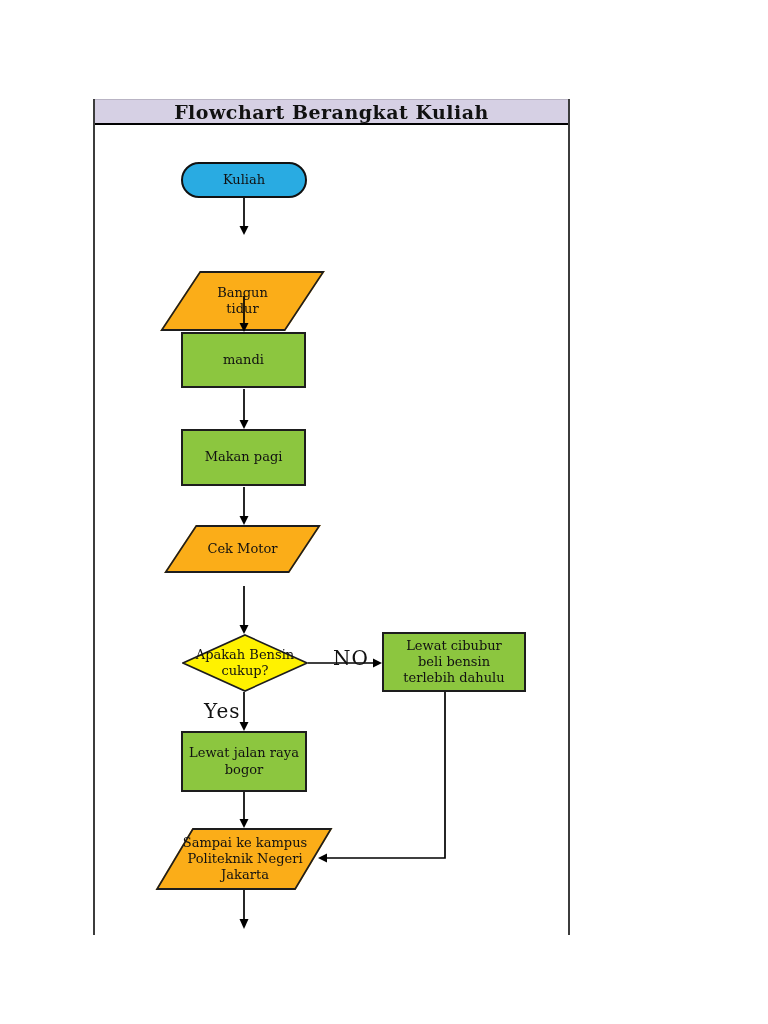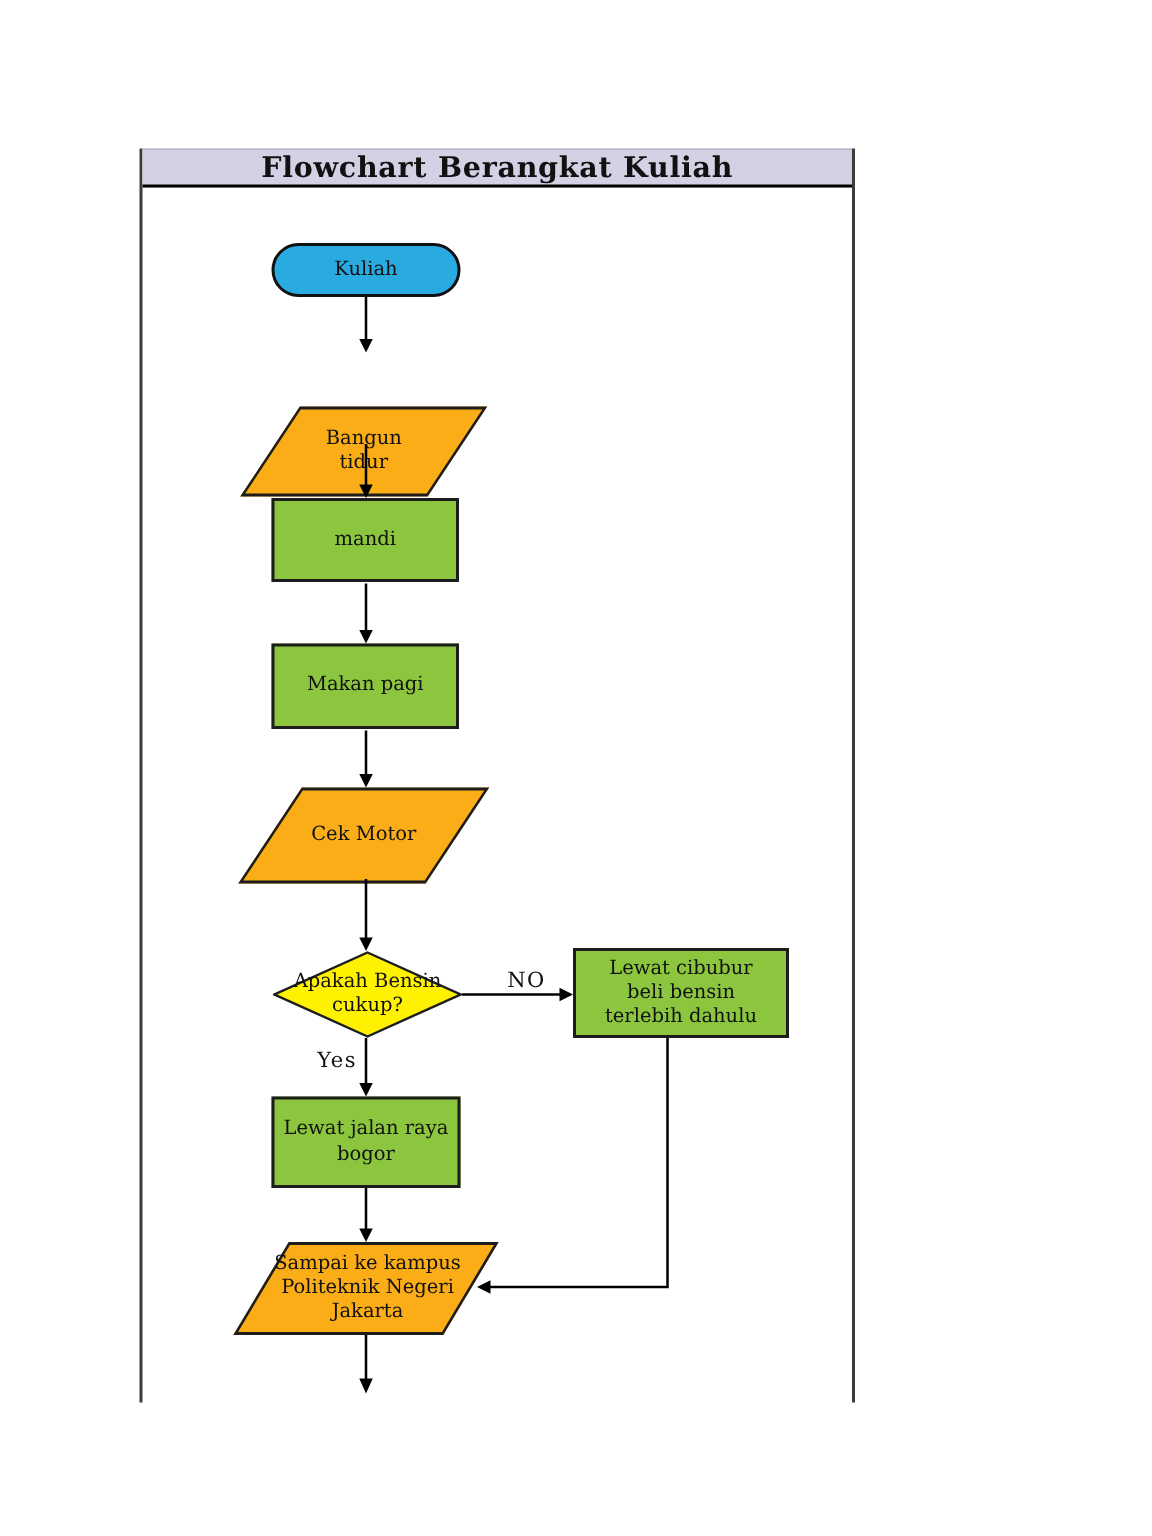--- a/index.html
+++ b/index.html
@@ -48,36 +48,36 @@
   .node-jalanraya{left:181px;top:731px;width:126px;height:61px;}
 
   
   .io{position:absolute;}
   .io .shape{
     position:absolute;top:0;height:100%;
     background:var(--input-output,#fbad18);border:2px solid #1d1d1d;box-sizing:border-box;
   }
   .node-bangun{left:160px;top:235px;width:165px;height:60px;margin-top:36px;}
   .node-bangun .shape{left:20px;width:125px;transform:skewX(-33.5deg);}
-  .node-cek{left:160px;top:525px;width:165px;height:64px;}
+  .node-cek{left:160px;top:525px;width:165px;height:48px;}
   .node-cek .shape{left:20px;width:125px;transform:skewX(-33.5deg);}
   .node-sampai{left:150px;top:828px;width:190px;height:62px;}
   .node-sampai .shape{left:24px;width:140px;transform:skewX(-30.8deg);}
 
   
   .node-decision{position:absolute;left:182px;top:634px;width:126px;height:58px;}
   .node-decision svg{position:absolute;inset:0;}
 
   
   .connectors{position:absolute;left:0;top:0;width:768px;height:1024px;pointer-events:none;z-index:2;}
   .connectors path{stroke:#000;stroke-width:1.7;fill:none;}
   .connectors polygon{fill:#000;stroke:none;}
 
   
-  .edge-label{position:absolute;font-size:14px;letter-spacing:1px;z-index:3;}
+  .edge-label{position:absolute;font-size:20px;letter-spacing:1px;z-index:3;}
   .edge-label-no{left:331px;top:646px;width:40px;text-align:center;}
   .edge-label-yes{left:204px;top:699px;width:34px;text-align:right;}
 </style>
 </head>
 <body>
 
 <div class="canvas">
 
   <div class="frame">
     <div class="titlebar">

